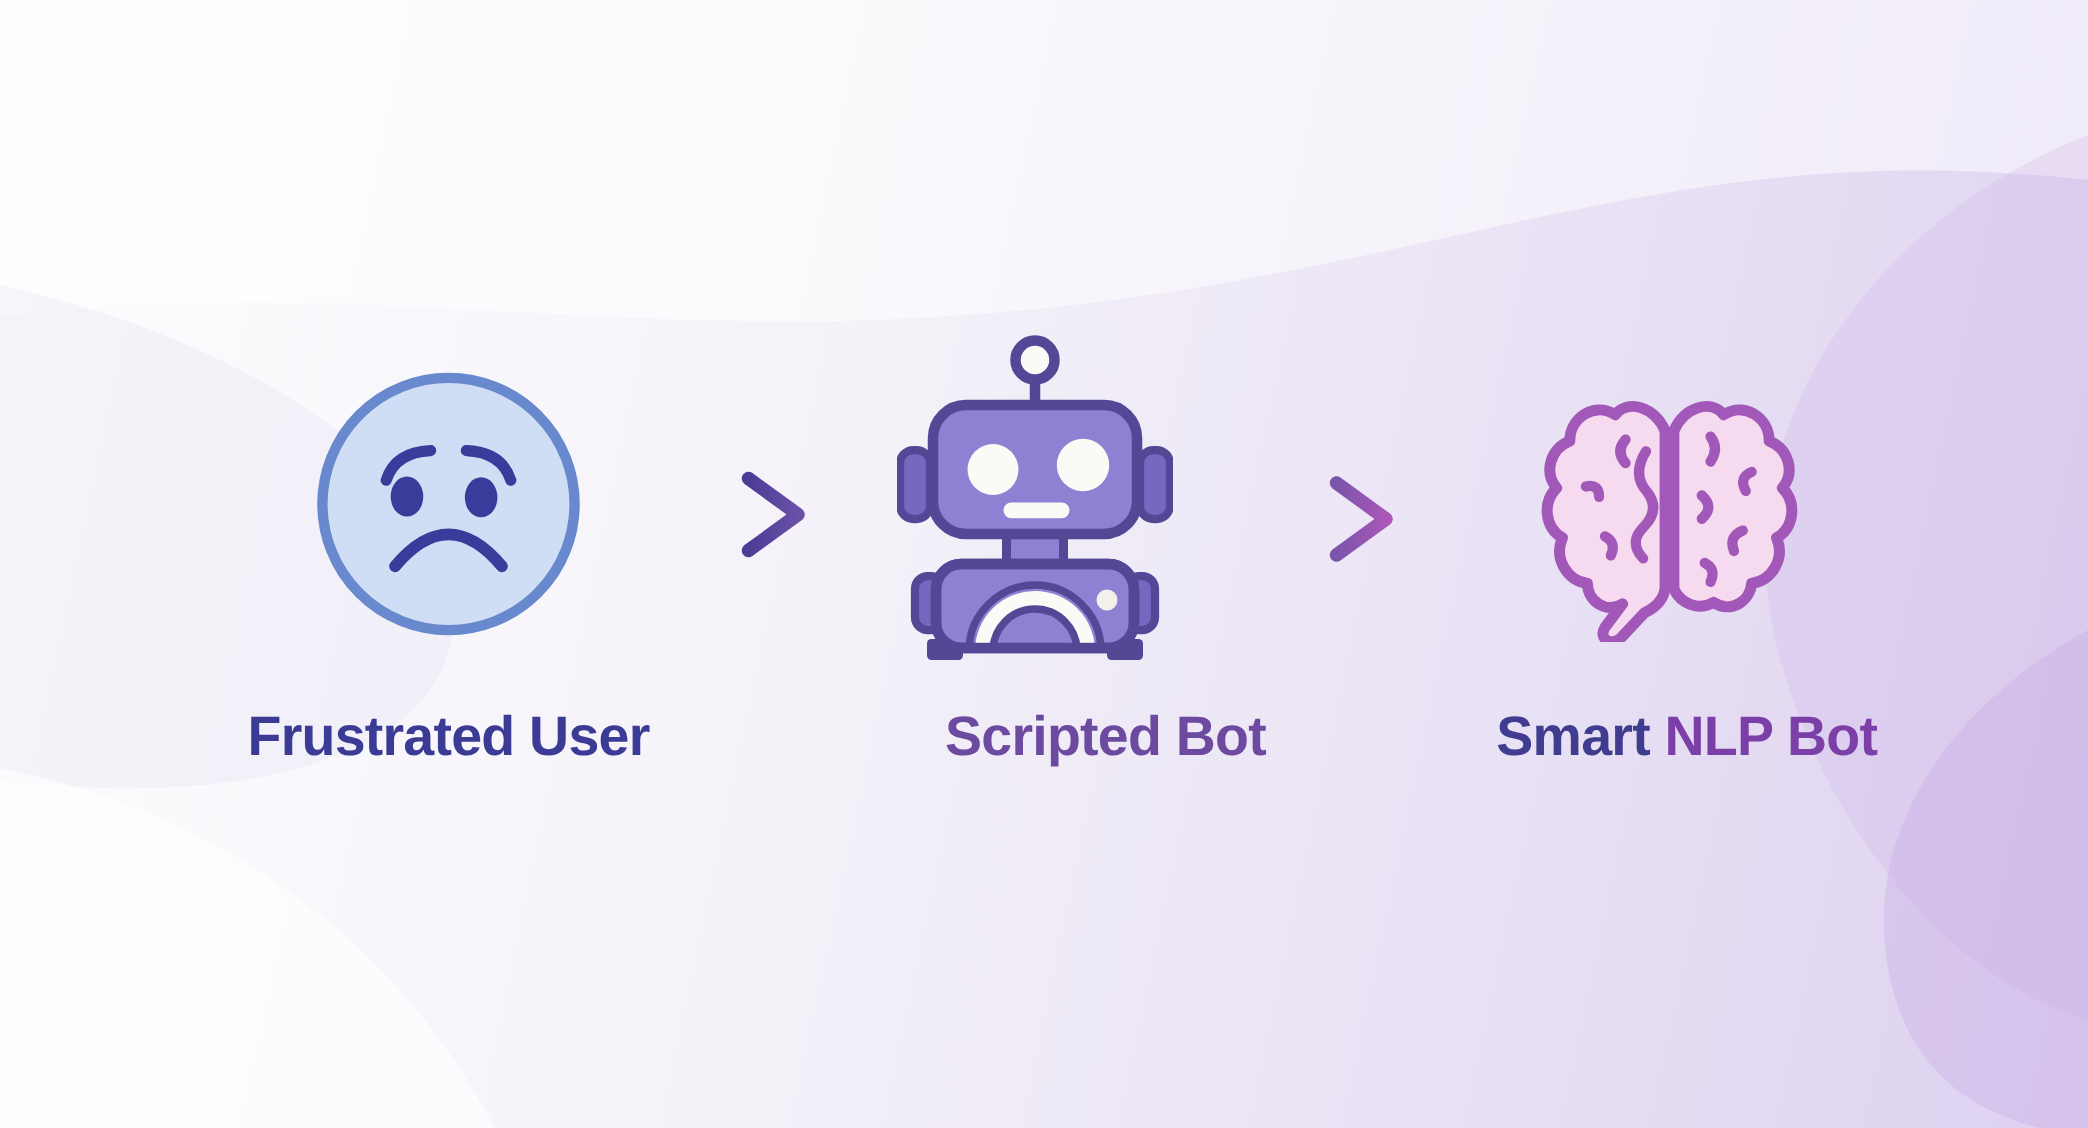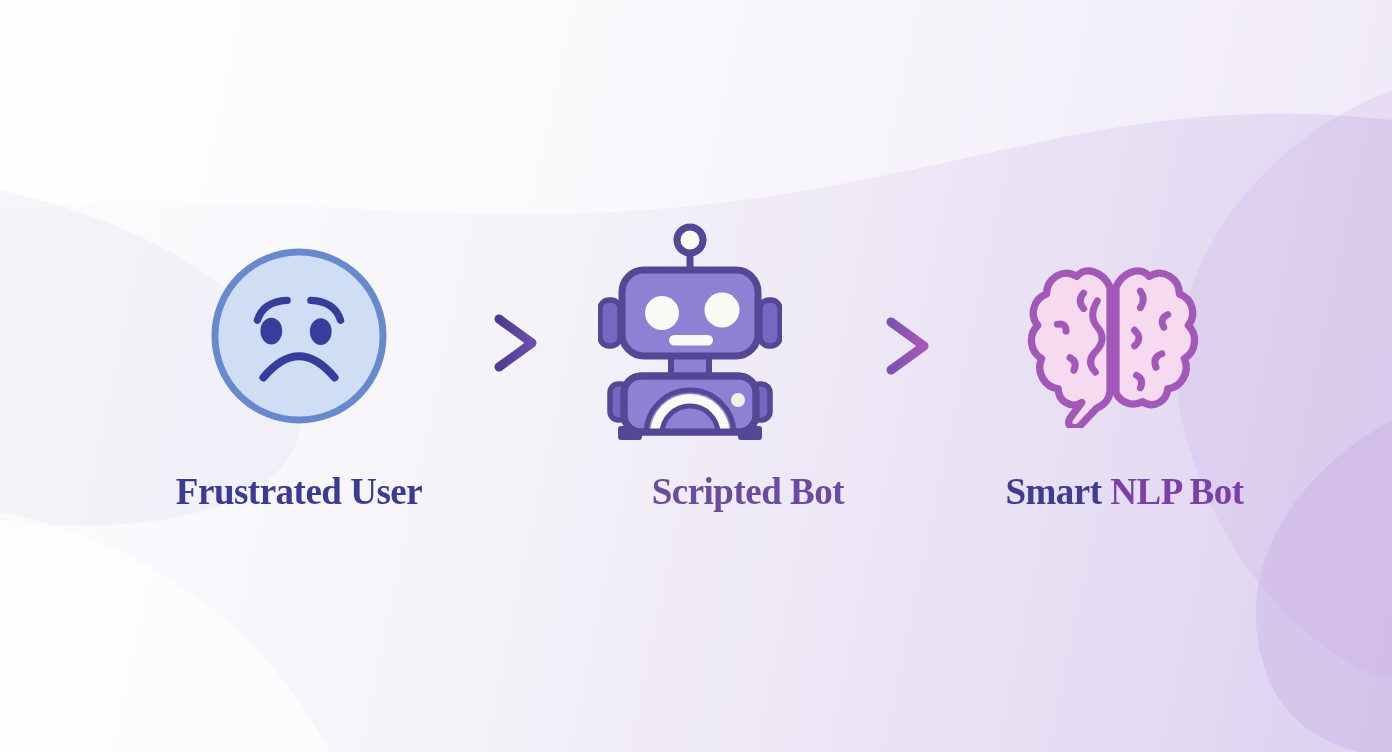--- a/index.html
+++ b/index.html
@@ -6,21 +6,20 @@
   body {
     width: 1392px; height: 752px;
     font-family: "Liberation Sans", sans-serif;
     overflow: hidden;
   }
   .canvas {
     position: relative;
     width: 1392px; height: 752px;
     background: linear-gradient(102deg, #fdfdfe 0%, #f5f3f9 38%, #eae3f5 68%, #ddd1f0 100%);
     overflow: hidden;
-    font-family: Liberation Serif, serif;
   }
   .bg-waves { position: absolute; inset: 0; }
   .abs { position: absolute; }
   .node-label {
     position: absolute;
     top: 470px;
     width: 300px;
     text-align: center;
     font-size: 37px;
     font-weight: 700;

